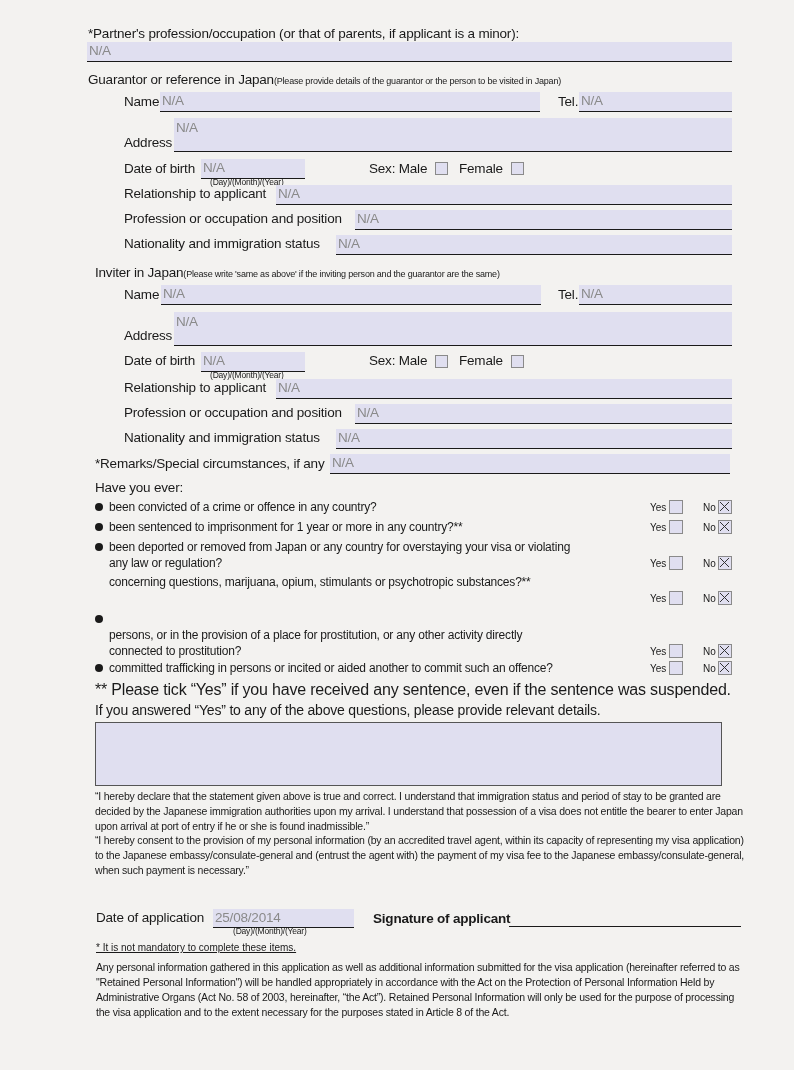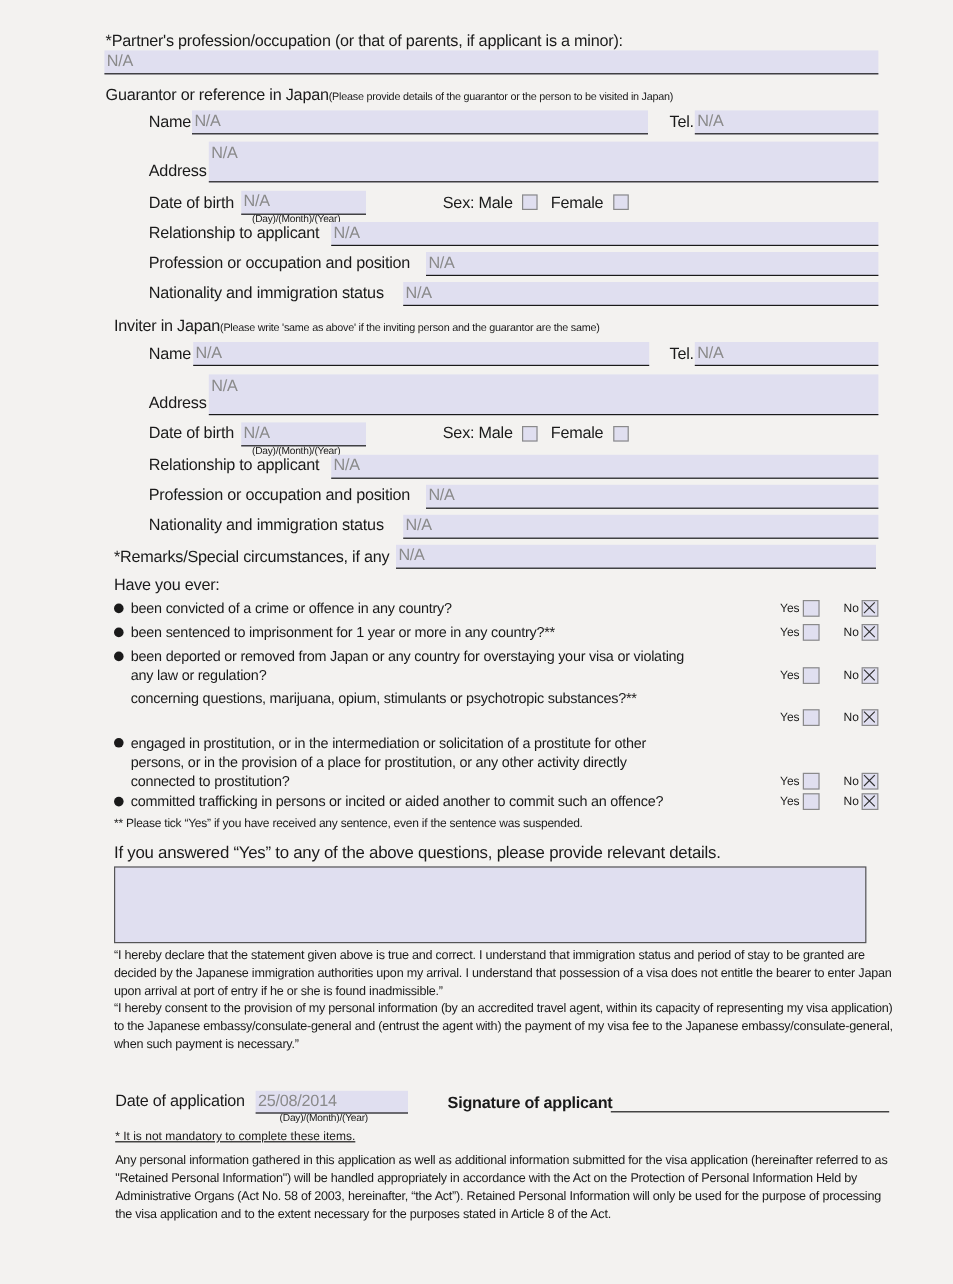--- a/index.html
+++ b/index.html
@@ -136,21 +136,21 @@
     </div>
     <div class="abs yn" style="left: 650px; top: 593px;">Yes</div>
     <div class="cb" style="left: 669px; top: 591px; width: 14px; height: 14px;"></div>
     <div class="abs yn" style="left: 703px; top: 593px;">No</div>
     <div class="cb" style="left: 718px; top: 591px; width: 14px; height: 14px;">
       <svg width="11" height="11" viewBox="0 0 11 11">
         <path d="M1 1 L10 10 M10 1 L1 10" stroke="#333" stroke-width="1"></path>
       </svg>
     </div>
     <div class="abs q" style="left: 95px; top: 611px;">
-      <div><span class="bullet"></span><span>engaged in prostitution, or in the intermediation or solicitation of a prostitute for other</span></div>
+      <div><span class="bullet"></span></div>
       <div style="padding-left: 14px;"><span>persons, or in the provision of a place for prostitution, or any other activity directly</span></div>
       <div style="padding-left: 14px;"><span>connected to prostitution?</span></div>
     </div>
     <div class="abs yn" style="left: 650px; top: 646px;">Yes</div>
     <div class="cb" style="left: 669px; top: 644px; width: 14px; height: 14px;"></div>
     <div class="abs yn" style="left: 703px; top: 646px;">No</div>
     <div class="cb" style="left: 718px; top: 644px; width: 14px; height: 14px;">
       <svg width="11" height="11" viewBox="0 0 11 11">
         <path d="M1 1 L10 10 M10 1 L1 10" stroke="#333" stroke-width="1"></path>
       </svg>
@@ -161,27 +161,27 @@
     <div class="abs yn" style="left: 650px; top: 663px;">Yes</div>
     <div class="cb" style="left: 669px; top: 661px; width: 14px; height: 14px;"></div>
     <div class="abs yn" style="left: 703px; top: 663px;">No</div>
     <div class="cb" style="left: 718px; top: 661px; width: 14px; height: 14px;">
       <svg width="11" height="11" viewBox="0 0 11 11">
         <path d="M1 1 L10 10 M10 1 L1 10" stroke="#333" stroke-width="1"></path>
       </svg>
     </div>
   </div>
 
-<div class="abs" style="left:95px;top:681px;font-size:10px;letter-spacing:-0.2px;white-space:nowrap;">** Please tick “Yes” if you have received any sentence, even if the sentence was suspended.</div>
+<div class="abs" style="left:95px;top:681px;font-size:16px;letter-spacing:-0.2px;white-space:nowrap;">** Please tick “Yes” if you have received any sentence, even if the sentence was suspended.</div>
 <div class="abs" style="left:95px;top:702px;font-size:14px;letter-spacing:-0.2px;white-space:nowrap;">If you answered “Yes” to any of the above questions, please provide relevant details.</div>
 <div class="details-box" style="left:95px;top:722px;width:627px;height:64px;"></div>
 
 <div class="abs para" style="left:95px;top:789px;width:650px;">“I hereby declare that the statement given above is true and correct. I understand that immigration status and period of stay to be granted  are decided by the Japanese immigration authorities upon my arrival. I understand that possession of a visa does not entitle the bearer to  enter Japan upon arrival at port of entry if he or she is found inadmissible.”</div>
 <div class="abs para" style="left:95px;top:833px;width:650px;">“I hereby consent to the provision of my personal information (by an accredited travel agent, within its capacity of representing my visa application) to the Japanese embassy/consulate-general and (entrust the agent with) the payment of my visa fee to the Japanese embassy/consulate-general, when such payment is necessary.”</div>
 
 <div class="abs lbl" style="left:96px;top:910px;">Date of application</div>
-<div class="field" style="left:213px;top:909px;width:127px;height:19px;">25/08/2014</div>
+<div class="field" style="left:213px;top:909px;width:141px;height:19px;">25/08/2014</div>
 <div class="abs small" style="left:233px;top:926px;font-size:8.5px;">(Day)/(Month)/(Year)</div>
 <div class="abs lbl" style="left:373px;top:911px;font-weight:bold;">Signature of applicant</div>
 <div class="sig-line" style="left:509px;top:908px;width:232px;height:18px;"></div>
 
 <div class="abs" style="left:96px;top:942px;font-size:10px;white-space:nowrap;text-decoration:underline;">* It is not mandatory to complete these items.</div>
 <div class="abs para" style="left:96px;top:960px;width:650px;">Any personal information gathered in this application as well as additional information submitted for the visa application (hereinafter referred to as  "Retained Personal Information") will be handled appropriately in accordance with the Act on the Protection of Personal Information Held by Administrative Organs (Act No. 58 of 2003, hereinafter, “the Act”). Retained Personal Information will only be used for the  purpose of processing the visa application and to the extent necessary for the purposes stated in Article 8 of the Act.</div>
 
 </body></html>

